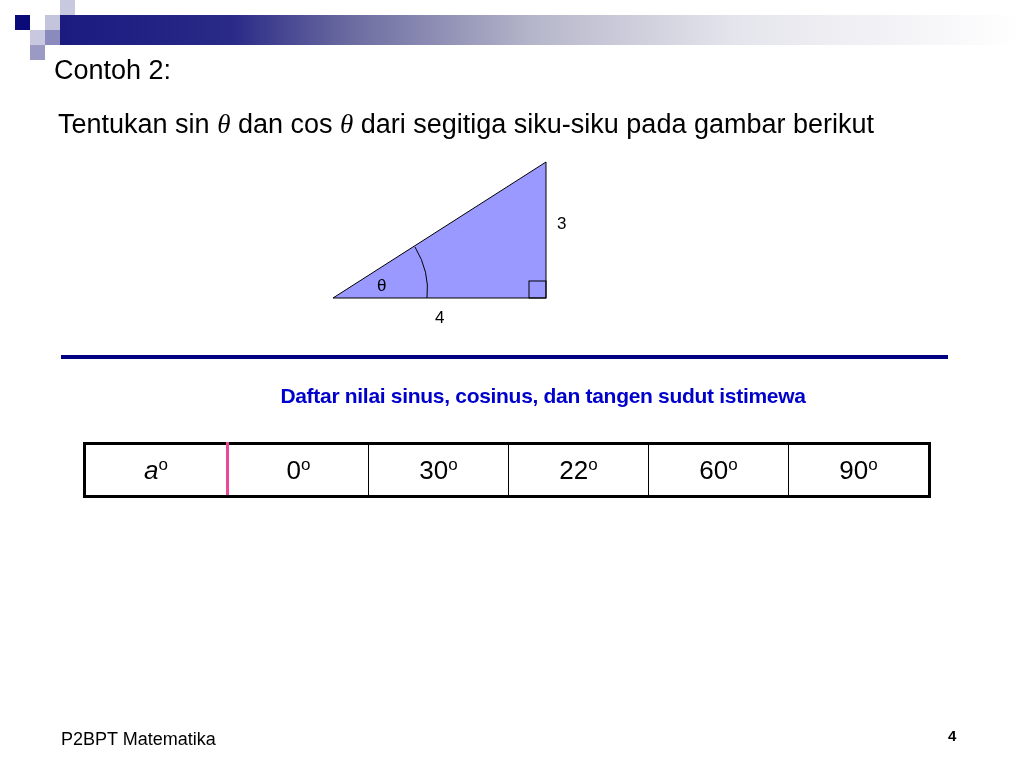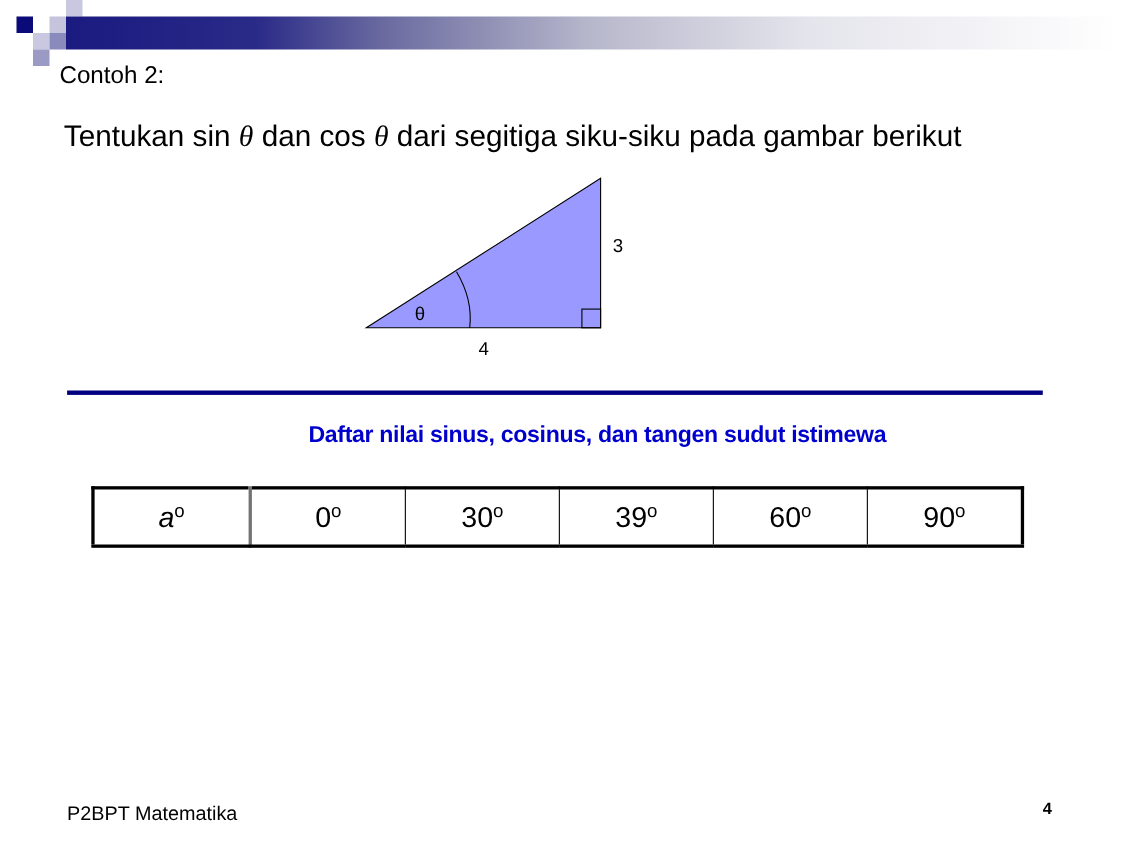--- a/index.html
+++ b/index.html
@@ -2,28 +2,28 @@
 <html><head>
 <meta charset="utf-8">
 <style>
   html, body { margin:0; padding:0; }
   body { width:1024px; height:768px; position:relative; background:#ffffff; overflow:hidden;
          font-family:"Liberation Sans", sans-serif; color:#000; }
   .abs { position:absolute; }
   .sq { position:absolute; width:15px; height:15px; }
   .topbar { position:absolute; left:60px; top:15px; width:960px; height:30px;
             background:linear-gradient(to right, #1a1a80 0%, #2a2a88 18%, #6a6aa0 30%, #b8b8cc 50%, #e4e4ec 70%, #ffffff 100%); }
-  .title { left:54px; top:55px; font-size:22px; }
+  .title { left:54px; top:55px; font-size:27px; }
   .question { left:54px; top:104px; width:820px; font-size:27px; line-height:40px;text-align:right; }
   .question i { font-family:"Liberation Serif", serif; font-style:italic; }
   .divider { left:61px; top:355px; width:887px; height:4px; background:#000080; }
   .subtitle { left:0; width:990px; top:384px; text-align:center; font-size:21px; font-weight:bold; color:#0000cc; letter-spacing:-0.3px;padding-left:48px; }
   table.trig { position:absolute; left:83px; top:442px; border-collapse:collapse; border:3px solid #000; }
   table.trig td { border:1px solid #000; height:50px; text-align:center; font-size:26px; padding:0; }
-  table.trig td.c0 { width:140px; border-right:3px solid #737373;margin-left:23px; }
+  table.trig td.c0 { width:140px; border-right:3px solid #ec4899;margin-left:23px; }
   table.trig td.cn { width:139px; }
   table.trig tr.hdr td { border-bottom:3px solid #000; }
   .ital { font-style:italic; }
   .sup { font-size:17px; vertical-align:9px; }
   .frac { display:inline-block; vertical-align:middle; text-align:center; font-family:"Liberation Serif", serif; font-size:16px; line-height:16px; margin-right:1px; }
   .frac .num { display:block; border-bottom:1px solid #000; padding:0 2px; }
   .frac .den { display:block; }
   .footer-left { left:61px; top:729px; font-size:18px; }
   .footer-right { left:948px; top:727px; font-size:15px; font-weight:bold; }
   .tri-label { font-size:17px; }
@@ -59,21 +59,21 @@
 <div class="abs divider"></div>
 
 <div class="abs subtitle">Daftar nilai sinus, cosinus, dan tangen sudut istimewa</div>
 
 <table class="trig">
   <tbody>
       <tr class="hdr">
     <td class="c0"><span class="ital">a</span><span class="sup">o</span></td>
     <td class="cn"><span>0</span><span class="sup">o</span></td>
     <td class="cn"><span>30</span><span class="sup">o</span></td>
-    <td class="cn"><span>39</span><span class="sup">o</span></td>
+    <td class="cn"><span>22</span><span class="sup">o</span></td>
     <td class="cn"><span>60</span><span class="sup">o</span></td>
     <td class="cn"><span>90</span><span class="sup">o</span></td>
   </tr>
 </tbody>
   </table>
 
 <div class="abs footer-left">P2BPT Matematika</div>
 <div class="abs footer-right">4</div>
 
 </body></html>

